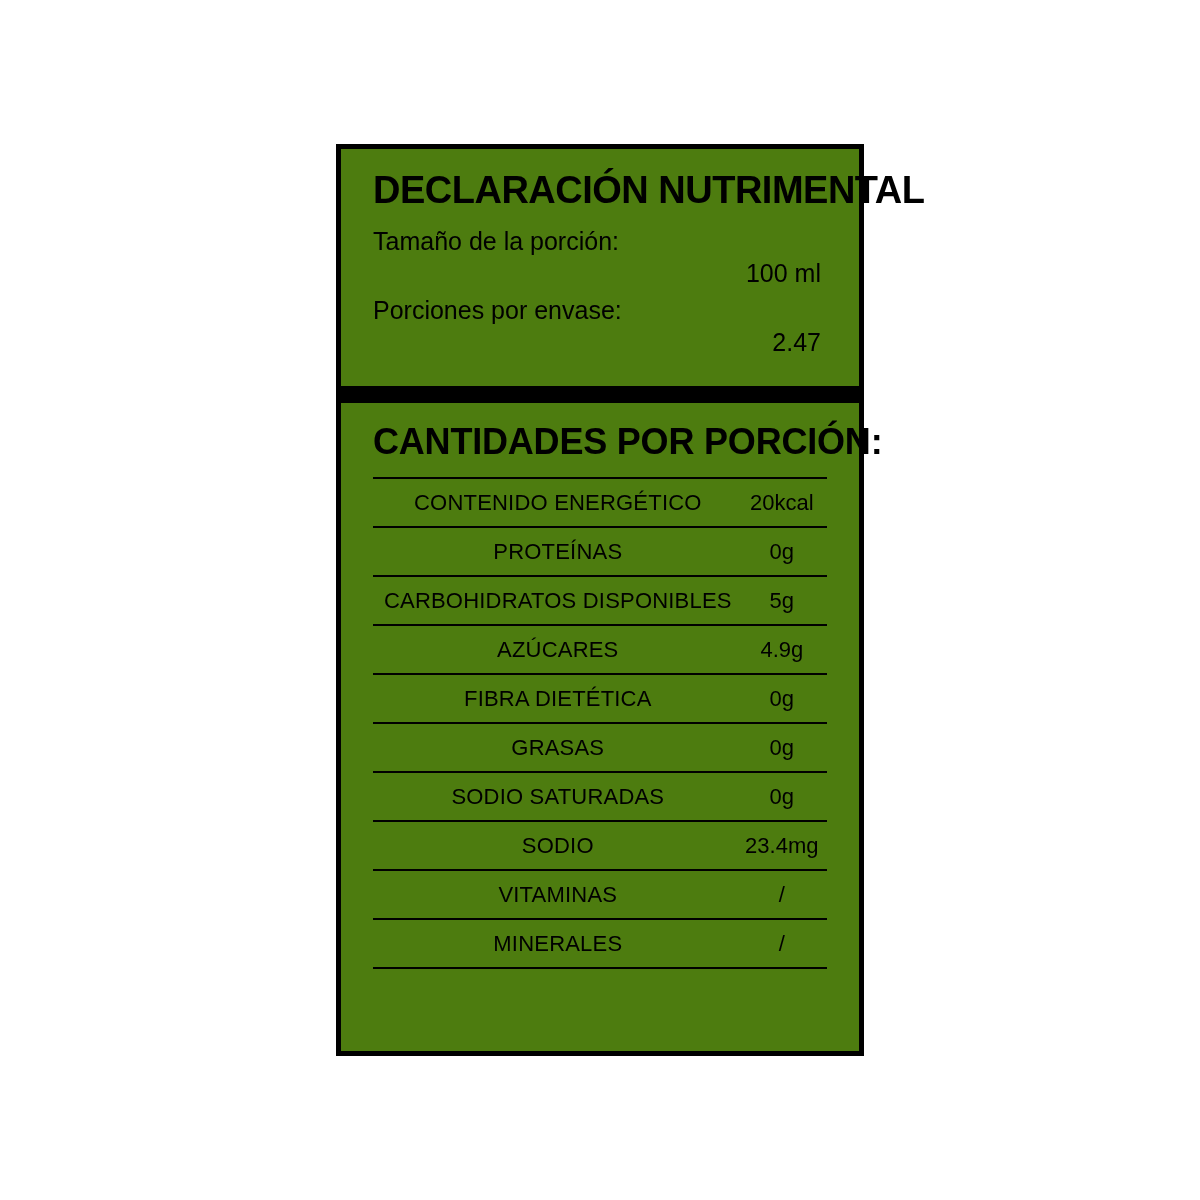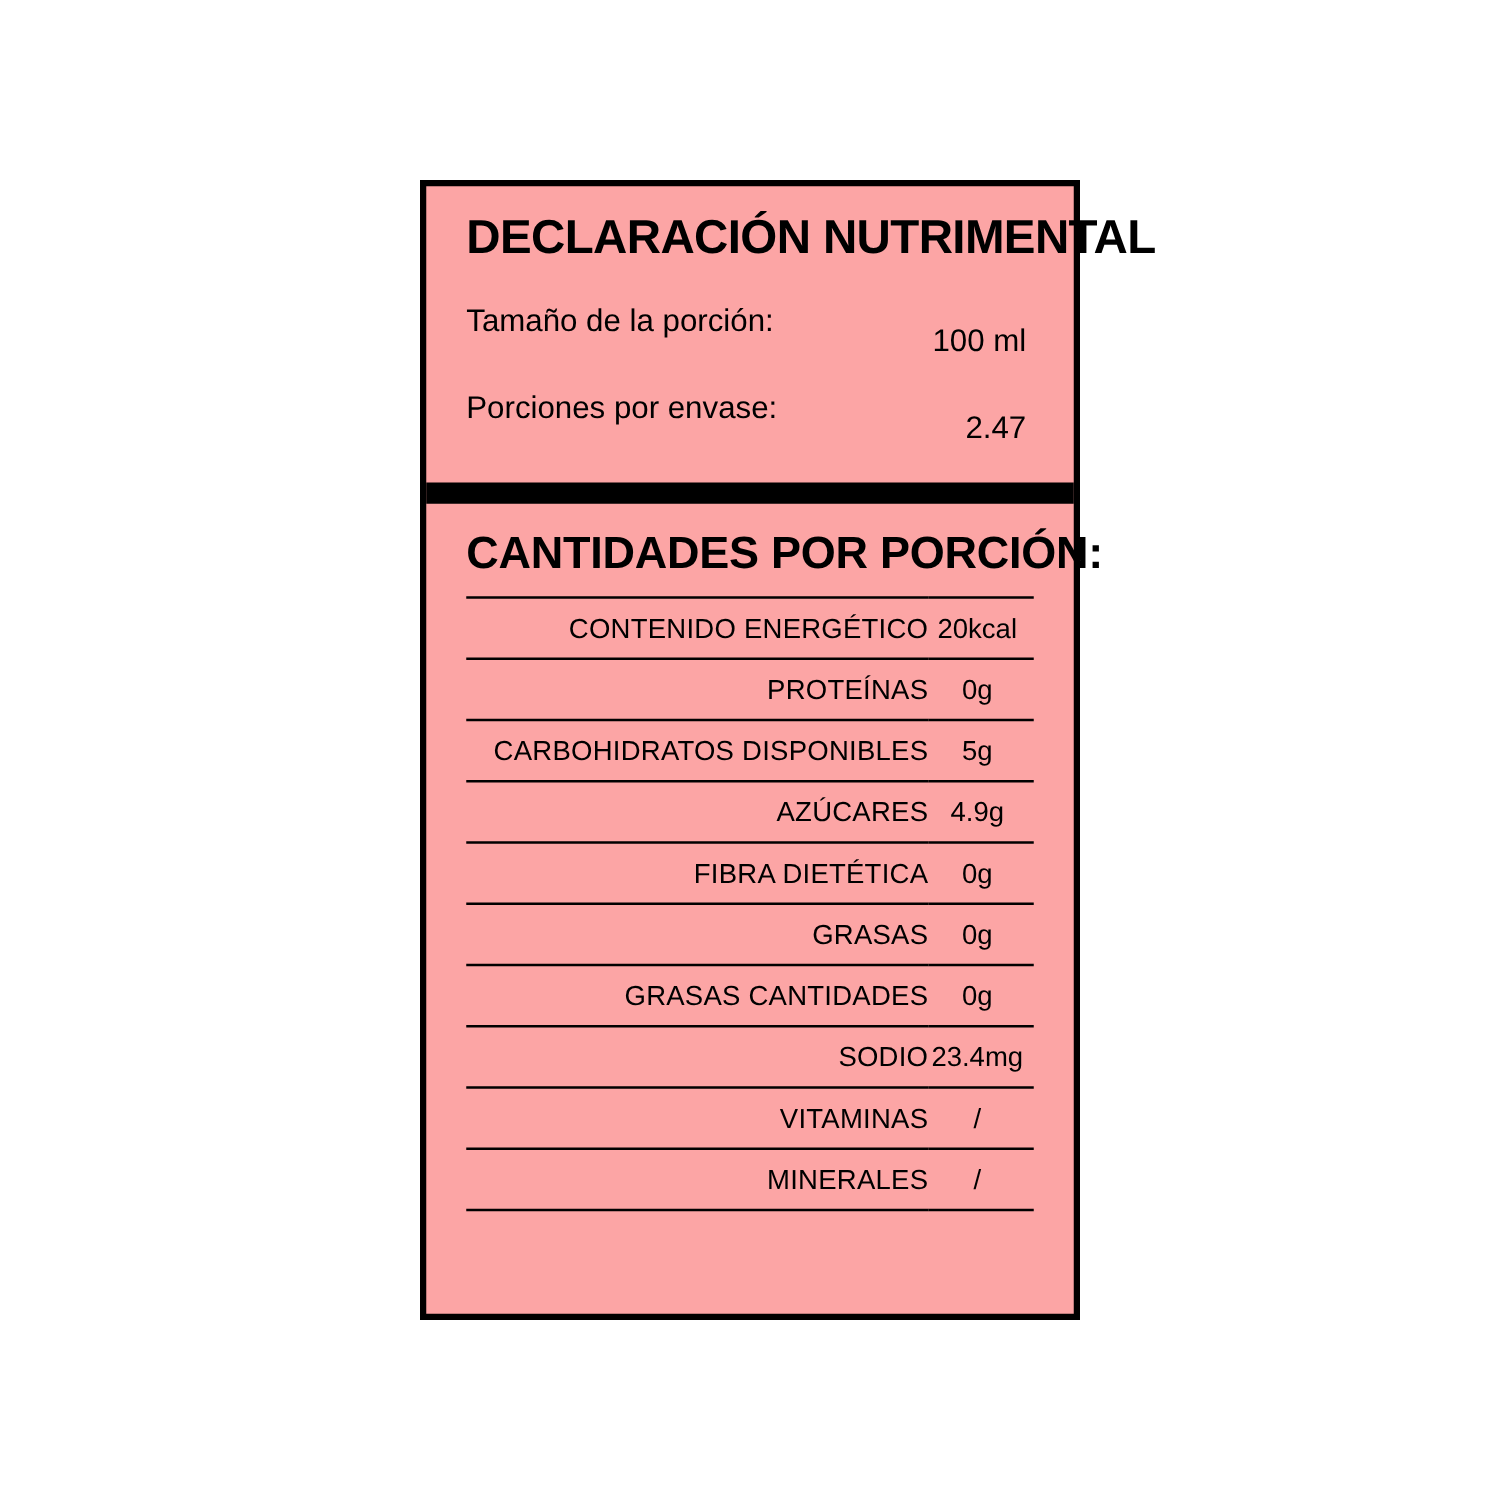--- a/index.html
+++ b/index.html
@@ -17,40 +17,40 @@
   }
 
   .label-panel {
     position: absolute;
     left: 336px;
     top: 144px;
     width: 528px;
     height: 912px;
     border: 5px solid #000000;
     box-sizing: border-box;
-    background: #fca5a5;
+    background: #4d7c0f;
   }
 
   .section-top {
     padding: 22px 32px 10px 32px;
   }
 
   .main-title {
     font-size: 38px;
     font-weight: bold;
     letter-spacing: -0.5px;
     line-height: 1.05;
     margin: 0 0 12px 0;
     white-space: nowrap;
   }
 
   .serving-row {
     display: flex;
     justify-content: space-between;
-    align-items: center;
+    align-items: flex-start;
     font-size: 25px;
     line-height: 1.5;
     padding-right: 6px;
   }
   .serving-row .s-label {
     font-weight: normal;
   }
   .serving-row .s-value {
     font-weight: normal;
     white-space: nowrap;
@@ -84,21 +84,21 @@
   }
   .nutrient-table tr:last-child {
     border-bottom: 2px solid #000000;
   }
   .nutrient-table td {
     padding: 11px 0 10px 0;
     font-size: 22px;
     vertical-align: baseline;
   }
   .nutrient-table td.n-name {
-    text-align: right;
+    text-align: center;
     letter-spacing: 0.2px;
     white-space: nowrap;
   }
   .nutrient-table td.n-value {
     text-align: center;
     white-space: nowrap;
     padding-right: 6px;
   }
 </style>
 </head>
@@ -145,21 +145,21 @@
         </tr>
         <tr>
           <td class="n-name">FIBRA DIETÉTICA</td>
           <td class="n-value">0g</td>
         </tr>
         <tr>
           <td class="n-name">GRASAS</td>
           <td class="n-value">0g</td>
         </tr>
         <tr>
-          <td class="n-name">GRASAS CANTIDADES</td>
+          <td class="n-name">SODIO SATURADAS</td>
           <td class="n-value">0g</td>
         </tr>
         <tr>
           <td class="n-name">SODIO</td>
           <td class="n-value">23.4mg</td>
         </tr>
         <tr>
           <td class="n-name">VITAMINAS</td>
           <td class="n-value">/</td>
         </tr>

